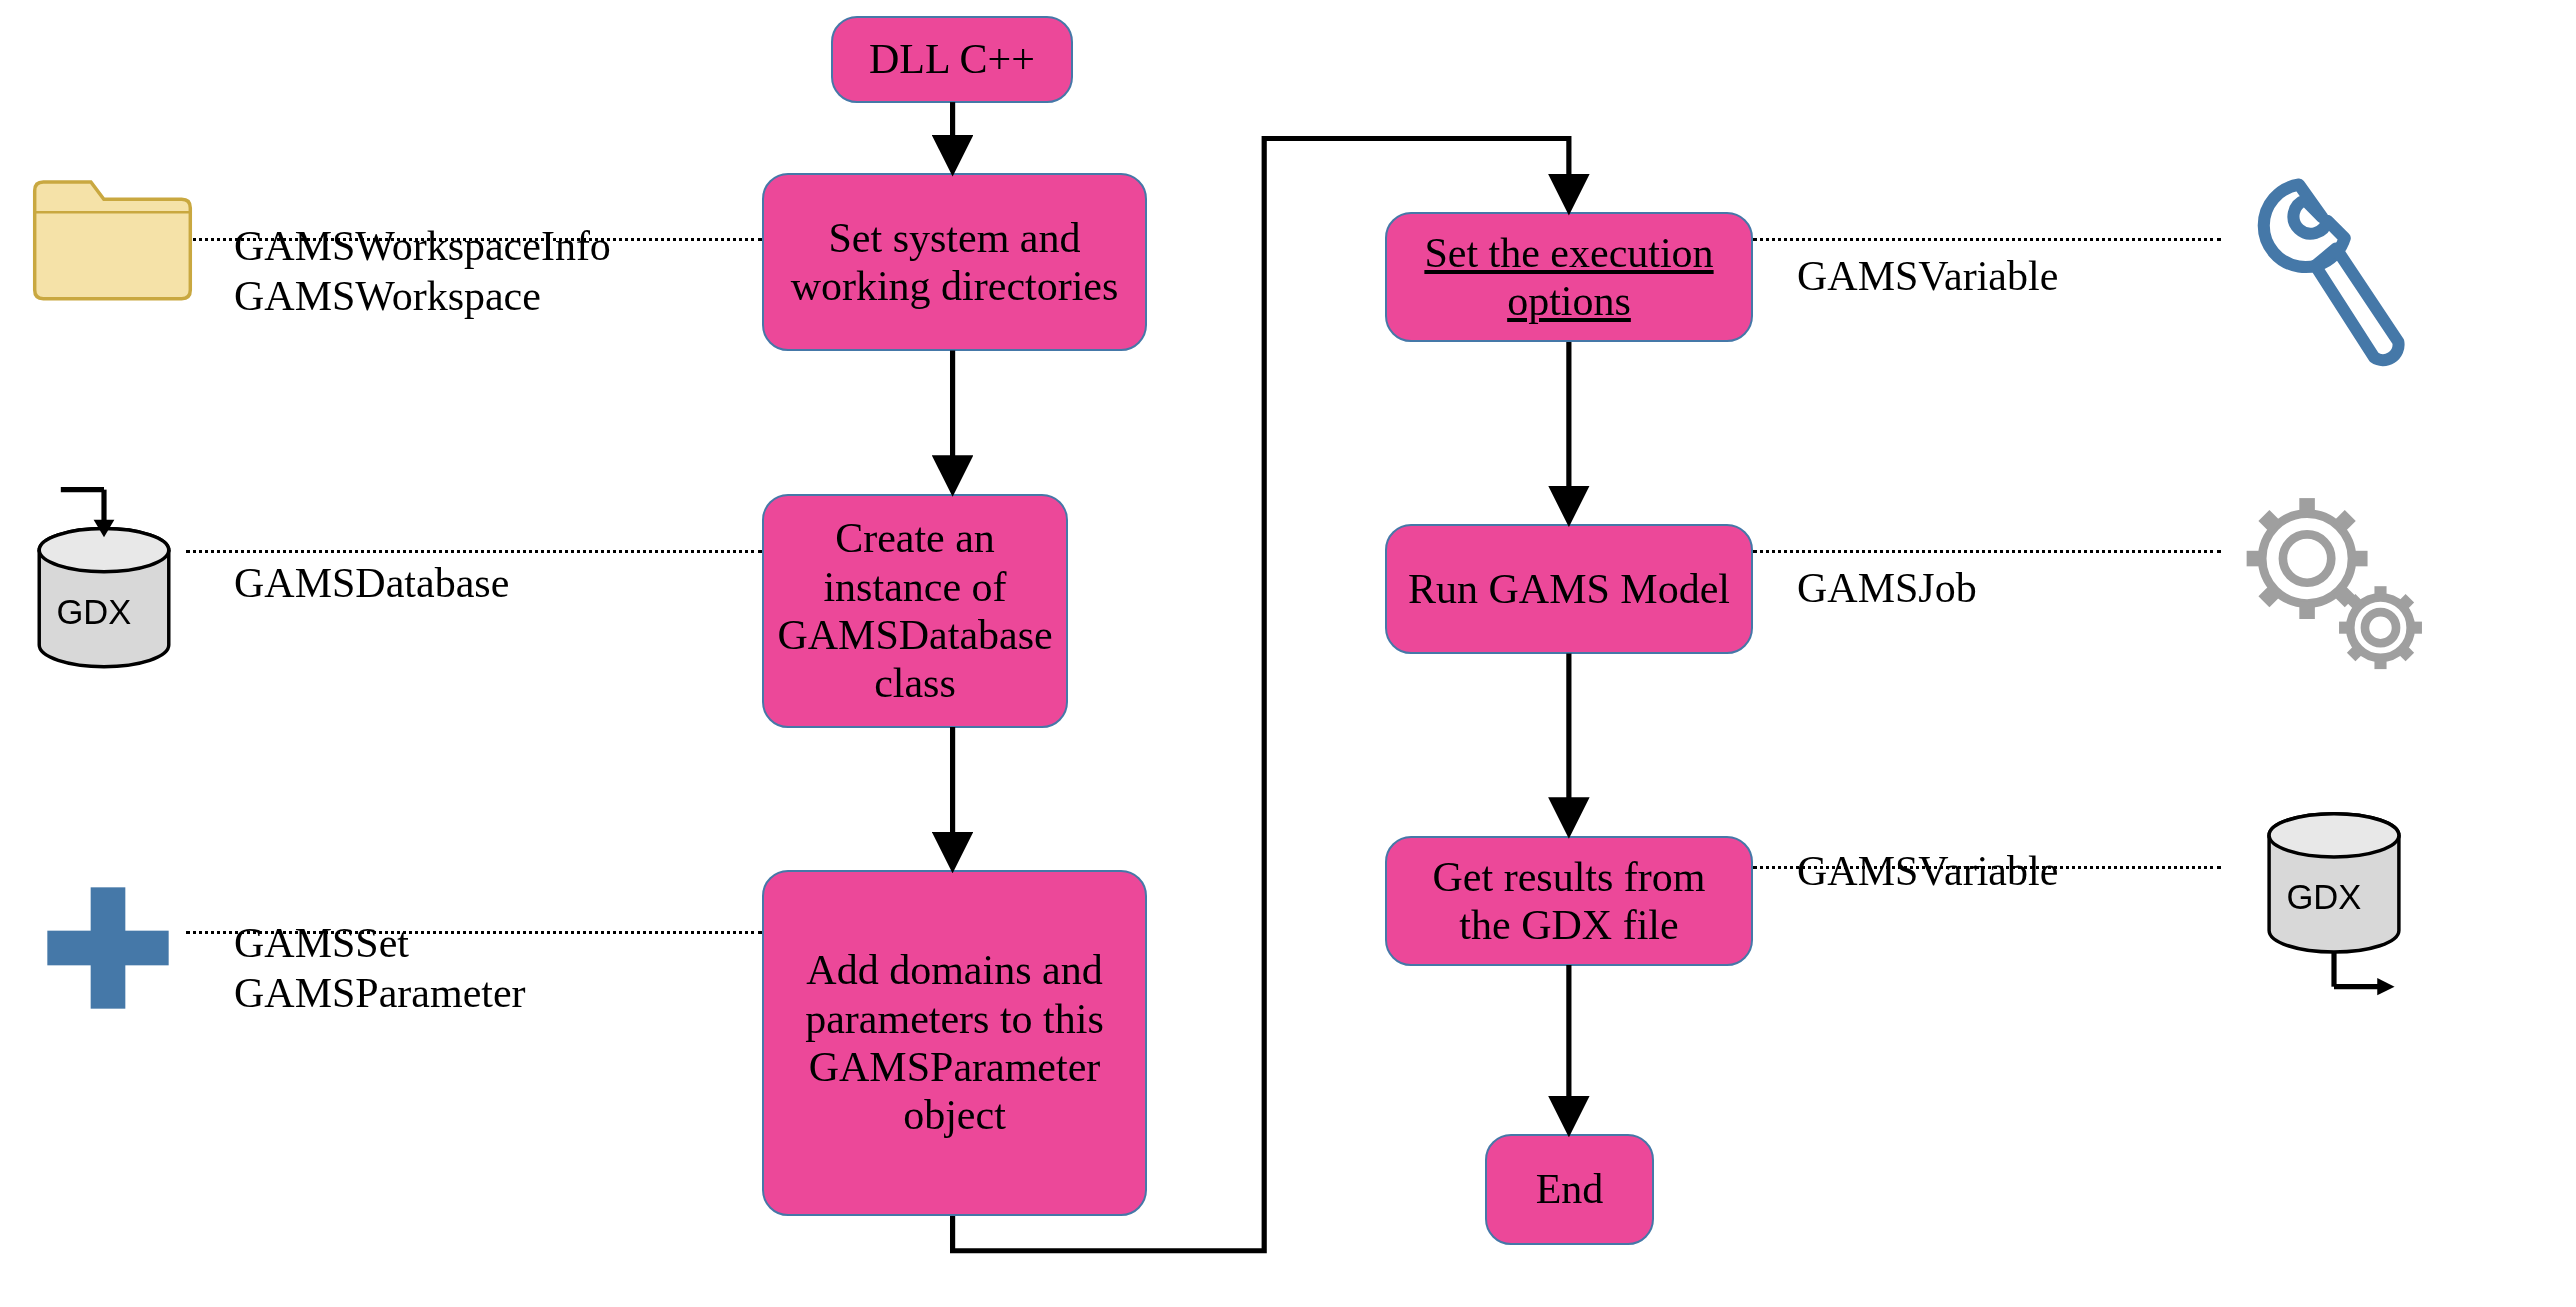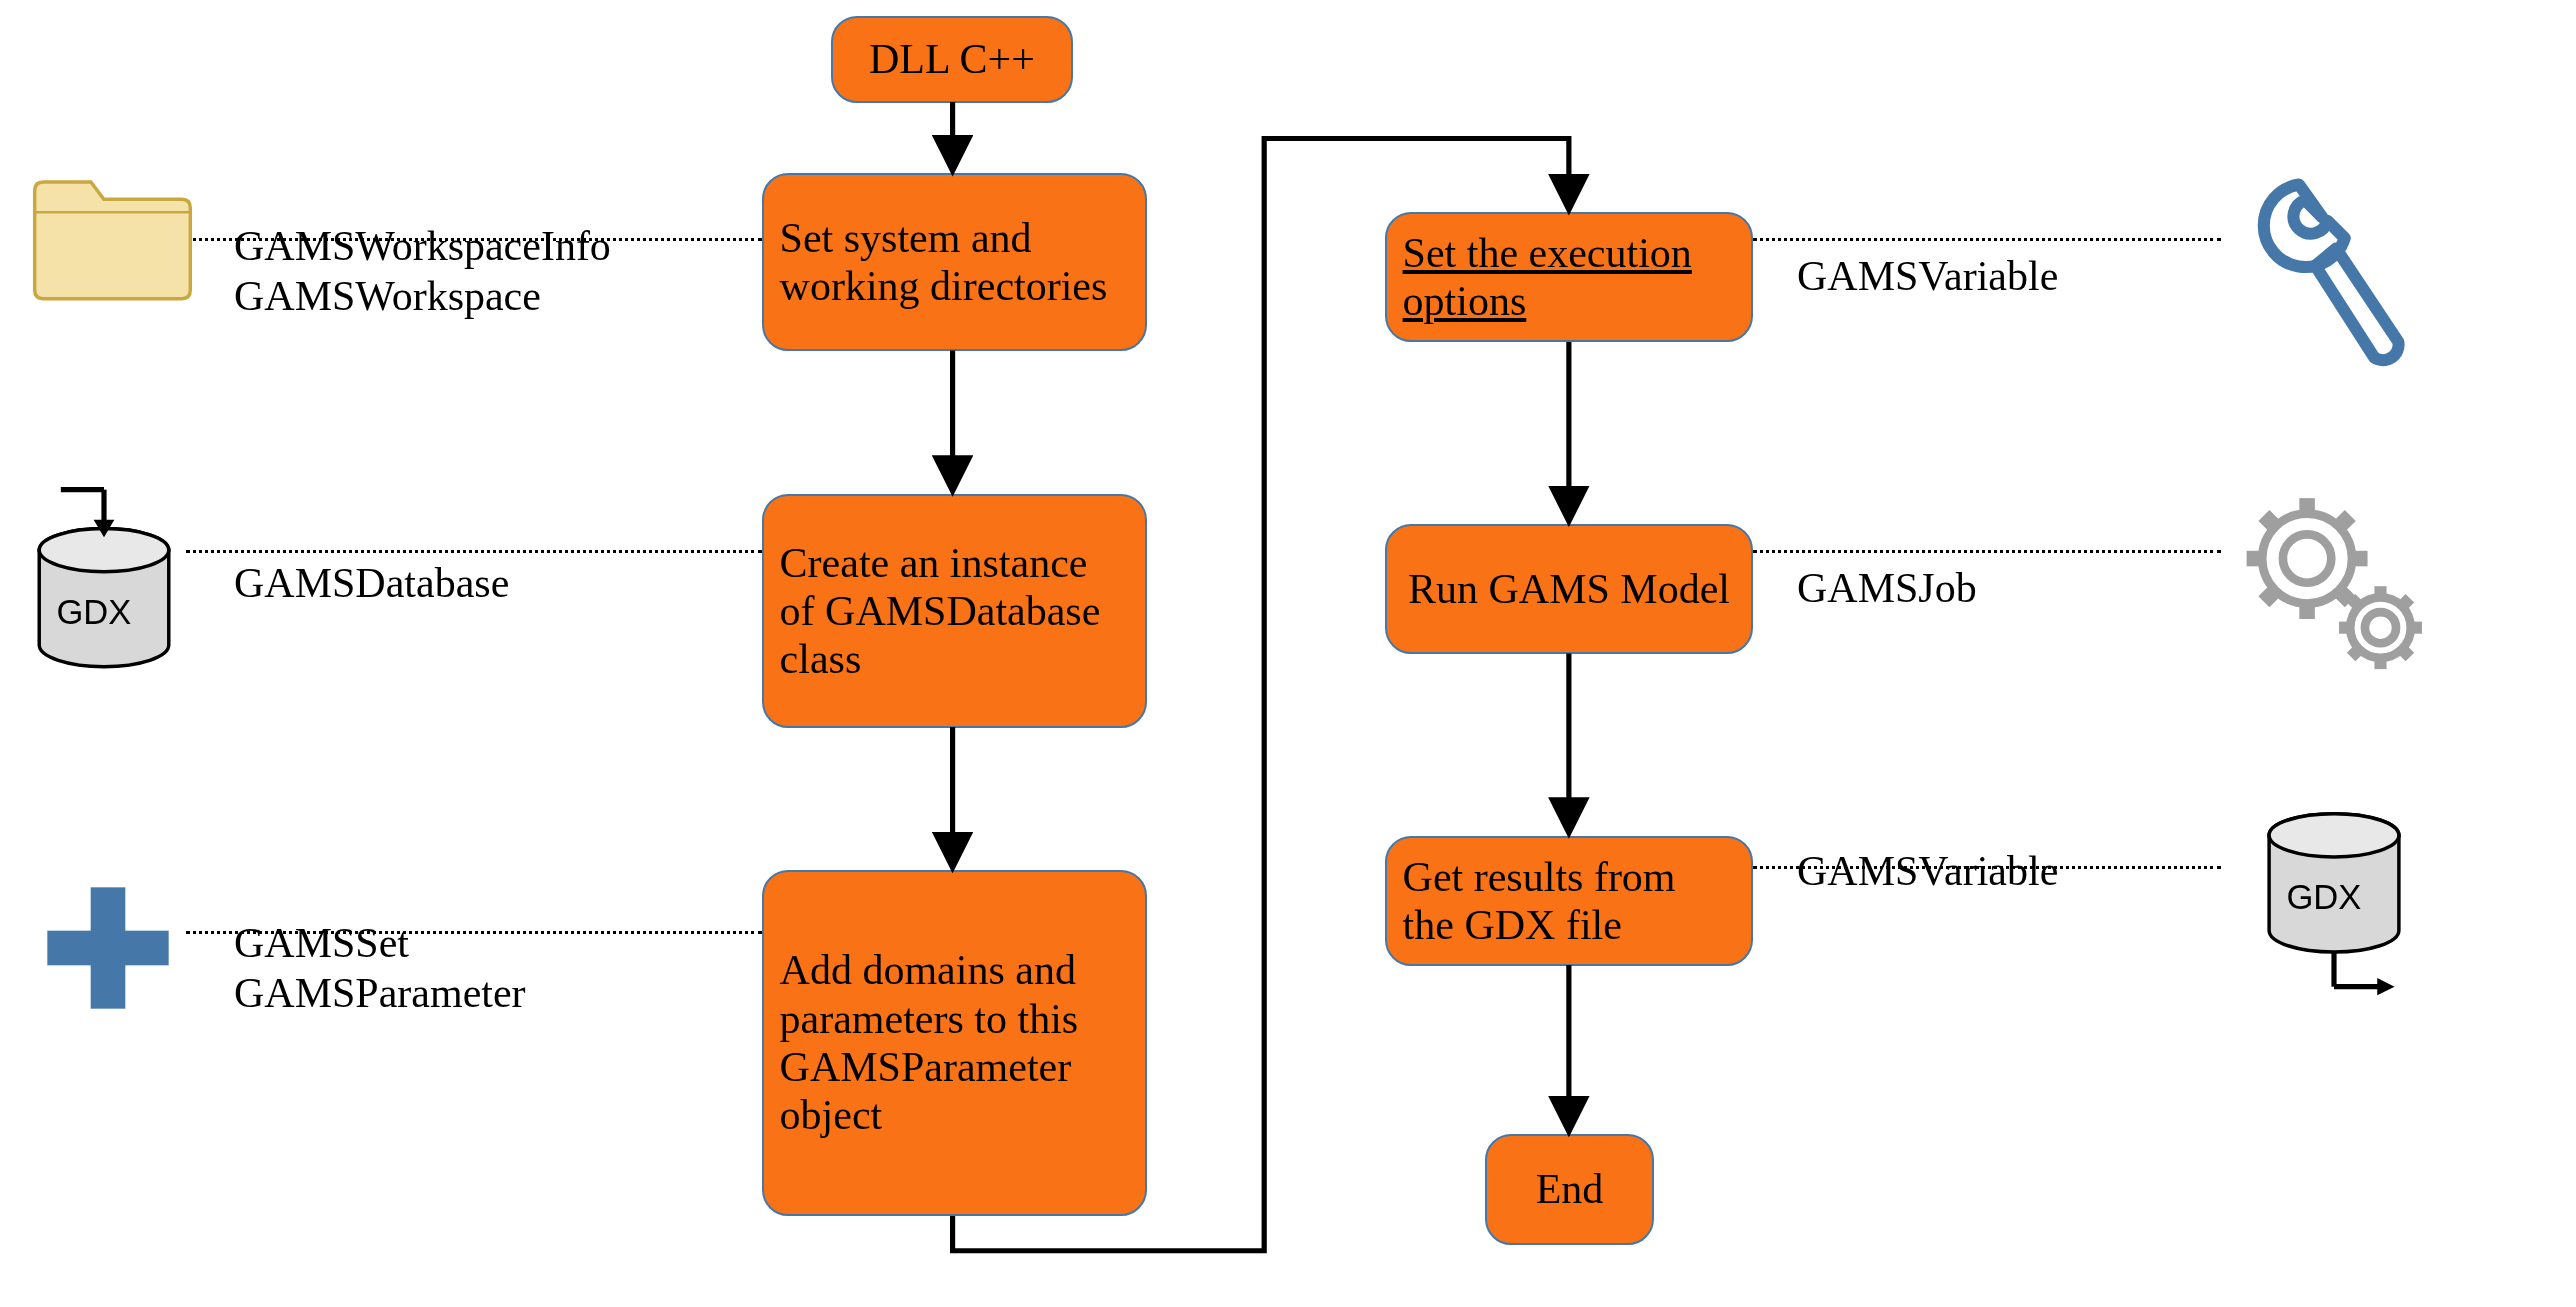--- a/index.html
+++ b/index.html
@@ -5,26 +5,27 @@
   * { box-sizing: border-box; margin: 0; padding: 0; }
   body {
     font-family: "Times New Roman", Times, serif;
     background: #ffffff;
     width: 2576px;
     height: 1307px;
     position: relative;
   }
   .node {
     position: absolute;
-    background: #f97316;
+    background: #ec4899;
     border: 2.6px solid #4578a8;
     border-radius: 26px;
     display: flex;
     align-items: center;
     justify-content: center;
+    text-align: center;
     font-size: 42px;
     line-height: 1.15;
     color: #000;
     padding: 8.7px 15.6px;
   }
   .label {
     position: absolute;
     font-size: 42px;
     color: #000;
     line-height: 1.2;
@@ -53,21 +54,21 @@
 <body>
 
 <div class="node" style="left:831px; top:15.6px; width:242px; height:87px;">
   <span>DLL C++</span>
 </div>
 
 <div class="node" style="left:762px; top:173px; width:385px; height:178px;">
   <span>Set system and working directories</span>
 </div>
 
-<div class="node" style="left:762px; top:494px; width:385px; height:234px;">
+<div class="node" style="left:762px; top:494px; width:306px; height:234px;">
   <span>Create an instance of GAMSDatabase class</span>
 </div>
 
 <div class="node" style="left:762px; top:870px; width:385px; height:346px;">
   <span>Add domains and parameters to this GAMSParameter object</span>
 </div>
 
 <div class="node" style="left:1385px; top:212px; width:368px; height:130px;text-decoration:underline;">
   <span>Set the execution options</span>
 </div>

